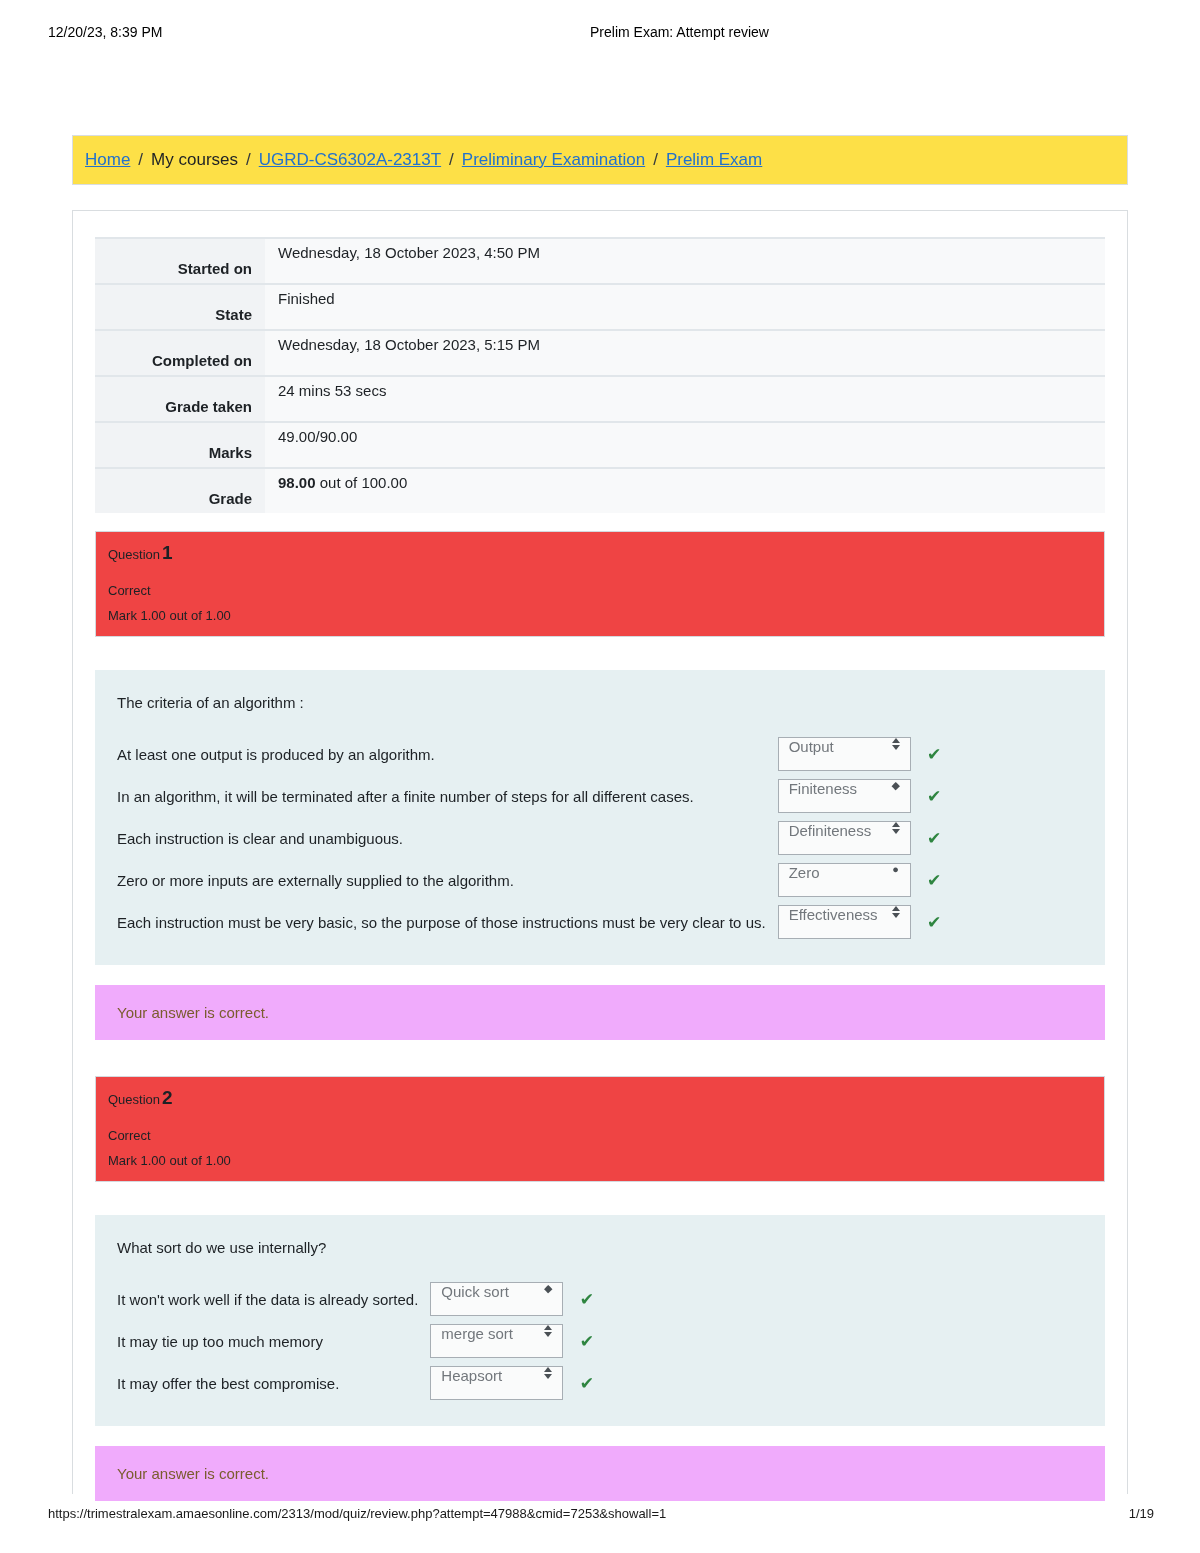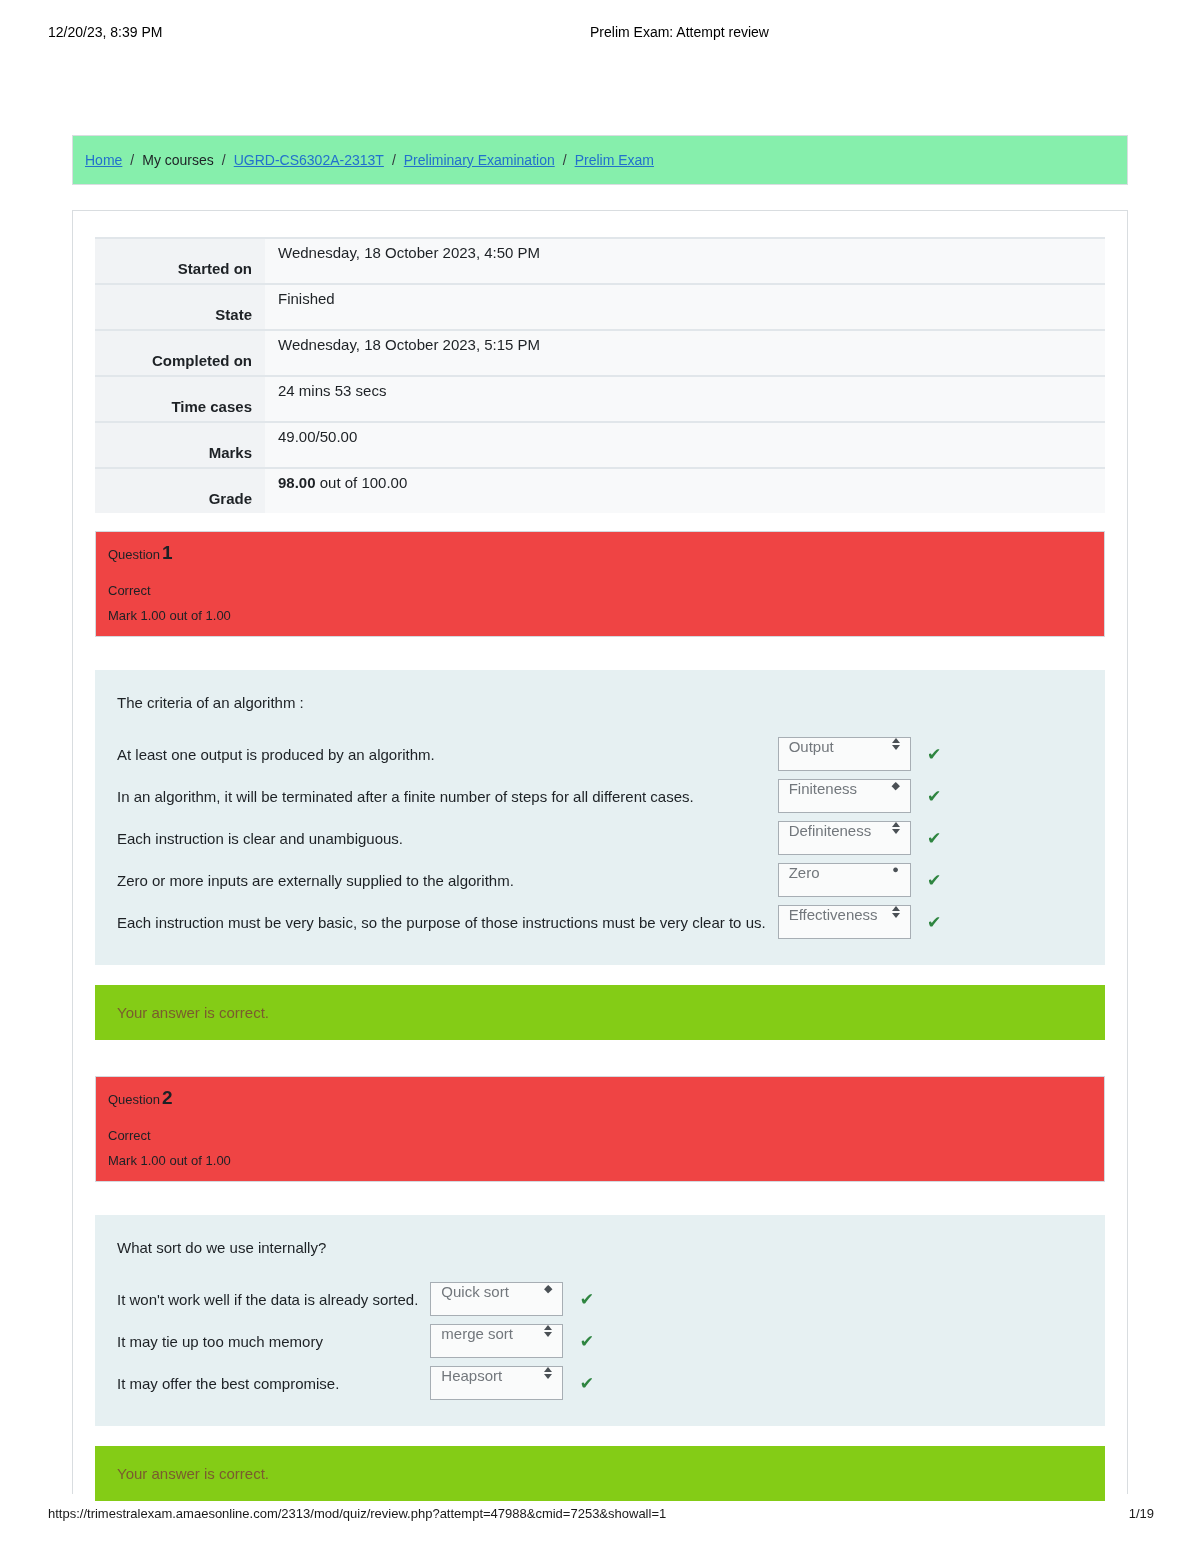--- a/index.html
+++ b/index.html
@@ -13,22 +13,22 @@
 
   
   .print-date{ position:absolute; top:24px; left:48px; font-size:14px; color:#000; }
   .print-title{ position:absolute; top:24px; left:590px; font-size:14px; color:#000; }
   .footer-url{ position:absolute; top:1506px; left:48px; font-size:13px; color:#1a1a1a; }
   .footer-page{ position:absolute; top:1506px; right:46px; font-size:13px; color:#1a1a1a; }
 
   
   .breadcrumb-box{
     position:absolute; top:135px; left:72px; width:1056px; height:50px;
-    box-sizing:border-box; border:1px solid #d9dde0; background:#86efac;
-    display:flex; align-items:center; padding:0 12px; font-size:14px;
+    box-sizing:border-box; border:1px solid #d9dde0; background:#fde047;
+    display:flex; align-items:center; padding:0 12px; font-size:17px;
   }
   .crumb-wrap{ display:inline-flex; align-items:center; }
   .crumb{ white-space:nowrap; }
   .crumb-link{ color:#2271cc; text-decoration:underline; cursor:pointer; }
   .crumb-plain{ color:#1d2125; }
   .crumb-sep{ margin:0 8px; color:#33383d; }
   .crumb-wrap:last-child .crumb-sep{ display:none; }
 
   
   .main-box{
@@ -77,21 +77,21 @@
   .arrow-updown::after{
     content:""; display:block; width:0; height:0;
     border-left:4px solid transparent; border-right:4px solid transparent;
     border-top:5px solid #4a5055;
   }
   .arrow-diamond::before{ content:"◆"; font-size:11px; line-height:1; color:#4a5055; }
   .arrow-dot::before{ content:"●"; font-size:11px; line-height:1; color:#4a5055; }
 
   .check-icon{ color:#2e8540; font-size:17px; font-weight:bold; margin-left:12px; vertical-align:middle; }
 
-  .q-feedback{ margin-top:20px; background:#84cc16; color:#7a5c2e; padding:19px 22px; font-size:15px; }
+  .q-feedback{ margin-top:20px; background:#f0abfc; color:#7a5c2e; padding:19px 22px; font-size:15px; }
 </style>
 </head>
 <body>
 
 <div class="page">
 
   <span class="print-date">12/20/23, 8:39 PM</span>
   <span class="print-title">Prelim Exam: Attempt review</span>
 
   <nav class="breadcrumb-box">
@@ -132,27 +132,27 @@
     <div class="slabel">State</div>
     <div class="svalue"><strong></strong><span>Finished</span></div>
   </div>
 
   <div class="srow">
     <div class="slabel">Completed on</div>
     <div class="svalue"><strong></strong><span>Wednesday, 18 October 2023, 5:15 PM</span></div>
   </div>
 
   <div class="srow">
-    <div class="slabel">Time cases</div>
+    <div class="slabel">Grade taken</div>
     <div class="svalue"><strong></strong><span>24 mins 53 secs</span></div>
   </div>
 
   <div class="srow">
     <div class="slabel">Marks</div>
-    <div class="svalue"><strong></strong><span>49.00/50.00</span></div>
+    <div class="svalue"><strong></strong><span>49.00/90.00</span></div>
   </div>
 
   <div class="srow">
     <div class="slabel">Grade</div>
     <div class="svalue"><strong>98.00</strong><span> out of 100.00</span></div>
   </div>
 </div>
     <div class="questions">
   <section class="question">
     <div class="q-info">

